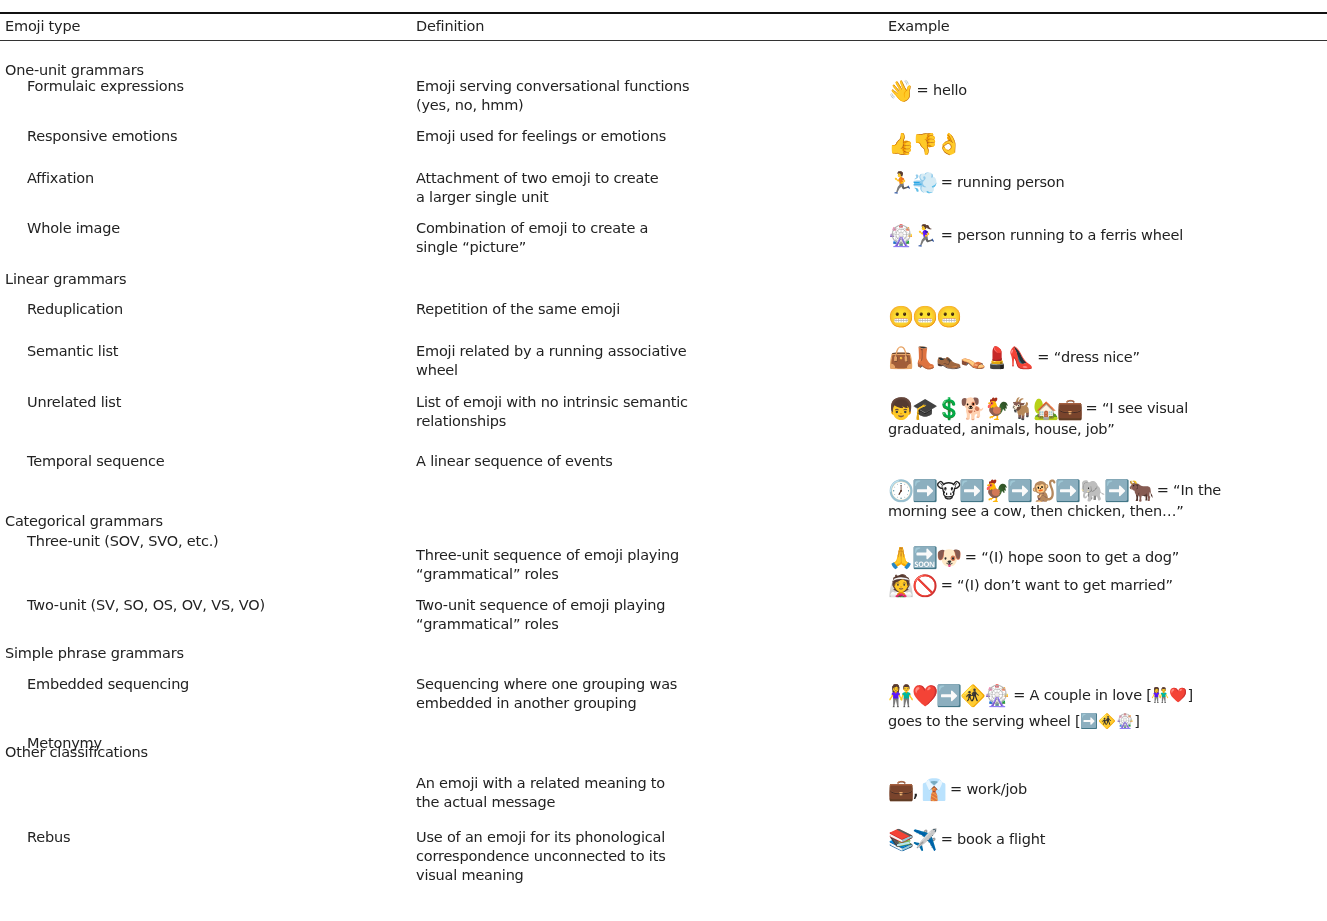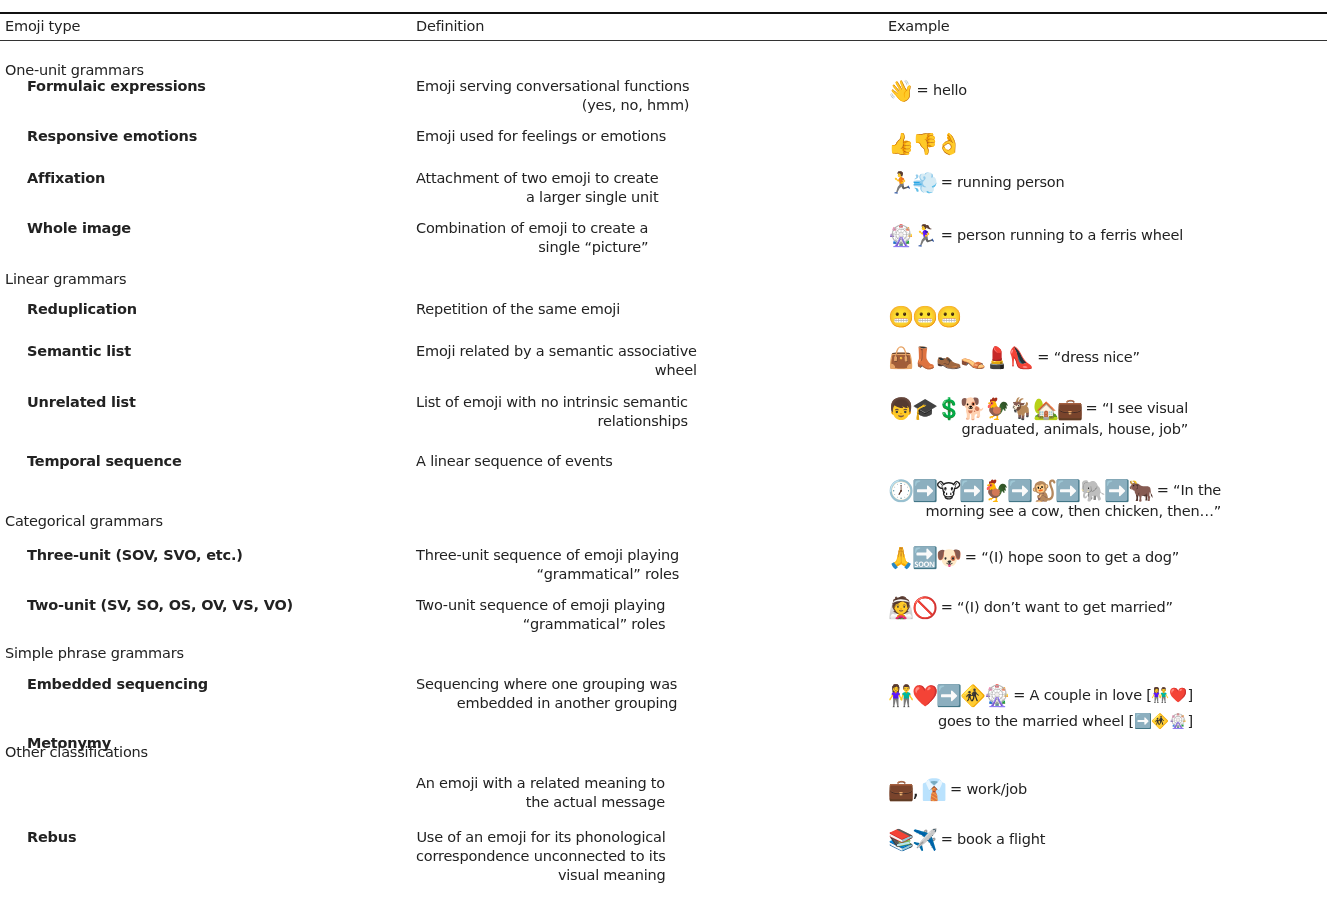--- a/index.html
+++ b/index.html
@@ -3,23 +3,23 @@
 <meta charset="utf-8">
 <style>
   html, body { margin:0; padding:0; background:#ffffff; }
   body {
     width:1327px; height:921px; overflow:hidden; position:relative;
     font-family: "DejaVu Sans", "Liberation Sans", sans-serif;
     color:#222222; font-size:14.5px; letter-spacing:-0.2px;
   }
   .rule-top { position:absolute; left:0; top:12px; width:1327px; height:2px; background:#111; }
   .rule-head { position:absolute; left:0; top:40px; width:1327px; height:1px; background:#333; }
-  .cell { position:absolute; line-height:19px; white-space:nowrap;text-align:right; }
+  .cell { position:absolute; line-height:19px; white-space:nowrap; }
   .c1 { left:5px; }
-  .c1.sub { left:27px;font-weight:bold; }
+  .c1.sub { left:27px; }
   .c2 { left:416px; }
   .c3 { left:888px; }
   .emo { font-size:21px; line-height:22px; letter-spacing:-2px; vertical-align:-3px;
          font-family: "DejaVu Sans", sans-serif; }
 </style>
 </head>
 <body>
 
 <div class="rule-top"></div>
 <div class="rule-head"></div>
@@ -46,46 +46,46 @@
 <div class="cell c2" style="top:219px"><span>Combination of emoji to create a</span><br><span>single “picture”</span></div>
 <div class="cell c3" style="top:225px"><span class="emo">🎡🏃‍♀️</span><span> = person running to a ferris wheel</span></div>
 
 <div class="cell c1" style="top:270px">Linear grammars</div>
 
 <div class="cell c1 sub" style="top:300px">Reduplication</div>
 <div class="cell c2" style="top:300px"><span>Repetition of the same emoji</span></div>
 <div class="cell c3" style="top:306px"><span class="emo">😬😬😬</span></div>
 
 <div class="cell c1 sub" style="top:342px">Semantic list</div>
-<div class="cell c2" style="top:342px"><span>Emoji related by a semantic associative</span><br><span>wheel</span></div>
+<div class="cell c2" style="top:342px"><span>Emoji related by a running associative</span><br><span>wheel</span></div>
 <div class="cell c3" style="top:347px"><span class="emo">👜👢👞👡💄👠</span><span> = “dress nice”</span></div>
 
 <div class="cell c1 sub" style="top:393px">Unrelated list</div>
 <div class="cell c2" style="top:393px"><span>List of emoji with no intrinsic semantic</span><br><span>relationships</span></div>
 <div class="cell c3" style="top:398px"><span class="emo">👦🎓💲🐕🐓🐐🏡💼</span><span> = “I see visual</span><br><span>graduated, animals, house, job”</span></div>
 
 <div class="cell c1 sub" style="top:452px">Temporal sequence</div>
 <div class="cell c2" style="top:452px"><span>A linear sequence of events</span></div>
 <div class="cell c3" style="top:480px"><span class="emo">🕖➡️🐮➡️🐓➡️🐒➡️🐘➡️🐂</span><span> = “In the</span><br><span>morning see a cow, then chicken, then…”</span></div>
 
 <div class="cell c1" style="top:512px">Categorical grammars</div>
 
-<div class="cell c1 sub" style="top:546px">Three-unit (SOV, SVO, etc.)</div>
+<div class="cell c1 sub" style="top:532px">Three-unit (SOV, SVO, etc.)</div>
 <div class="cell c2" style="top:546px"><span>Three-unit sequence of emoji playing</span><br><span>“grammatical” roles</span></div>
 <div class="cell c3" style="top:547px"><span class="emo">🙏🔜🐶</span><span> = “(I) hope soon to get a dog”</span></div>
 
 <div class="cell c1 sub" style="top:596px">Two-unit (SV, SO, OS, OV, VS, VO)</div>
 <div class="cell c2" style="top:596px"><span>Two-unit sequence of emoji playing</span><br><span>“grammatical” roles</span></div>
-<div class="cell c3" style="top:597px"><span class="emo">👰🚫</span><span> = “(I) don’t want to get married”</span></div>
+<div class="cell c3" style="top:575px"><span class="emo">👰🚫</span><span> = “(I) don’t want to get married”</span></div>
 
 <div class="cell c1" style="top:644px">Simple phrase grammars</div>
 
 <div class="cell c1 sub" style="top:675px">Embedded sequencing</div>
 <div class="cell c2" style="top:675px"><span>Sequencing where one grouping was</span><br><span>embedded in another grouping</span></div>
-<div class="cell c3" style="top:682px; line-height:26px"><span class="emo">👫❤️➡️🚸🎡</span><span> = A couple in love [👫❤️]</span><br><span>goes to the married wheel [➡️🚸🎡]</span></div>
+<div class="cell c3" style="top:682px; line-height:26px"><span class="emo">👫❤️➡️🚸🎡</span><span> = A couple in love [👫❤️]</span><br><span>goes to the serving wheel [➡️🚸🎡]</span></div>
 
 <div class="cell c1" style="top:743px">Other classifications</div>
 
 <div class="cell c1 sub" style="top:734px">Metonymy</div>
 <div class="cell c2" style="top:774px"><span>An emoji with a related meaning to</span><br><span>the actual message</span></div>
 <div class="cell c3" style="top:779px"><span class="emo">💼, 👔</span><span> = work/job</span></div>
 
 <div class="cell c1 sub" style="top:828px">Rebus</div>
 <div class="cell c2" style="top:828px"><span>Use of an emoji for its phonological</span><br><span>correspondence unconnected to its</span><br><span>visual meaning</span></div>
 <div class="cell c3" style="top:829px"><span class="emo">📚✈️</span><span> = book a flight</span></div>

